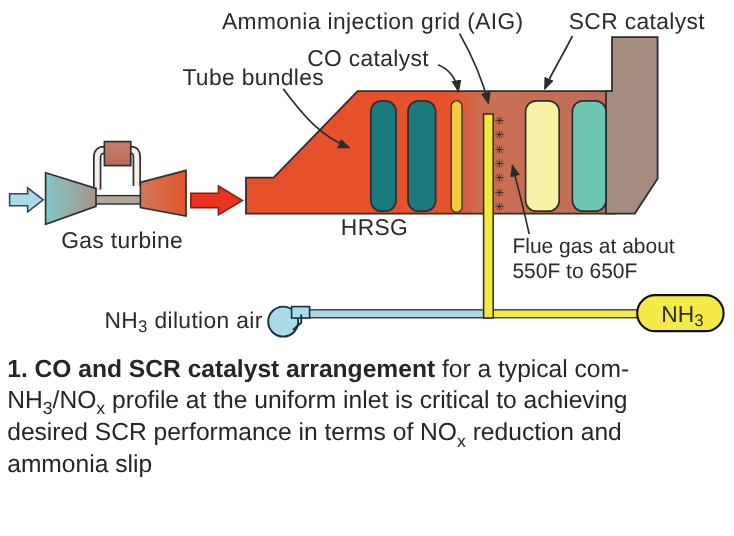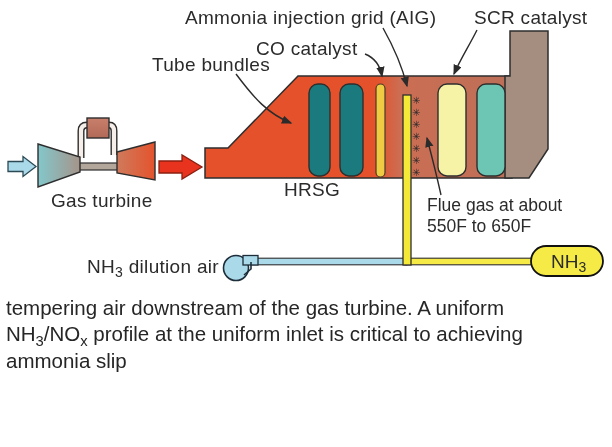--- a/index.html
+++ b/index.html
@@ -104,18 +104,19 @@
     <text class="lbl-sm" x="427" y="232">550F to 650F</text>
     <text class="lbl" x="87" y="273">
       <tspan>NH</tspan><tspan dy="3.5" font-size="14">3</tspan><tspan dy="-3.5" font-size="19"> dilution air</tspan>
     </text>
     <text x="551" y="268" font-size="19" fill="#1b2430">
       <tspan>NH</tspan><tspan dy="3.5" font-size="14">3</tspan>
     </text>
   </svg>
 
   <div class="caption">
-    <div class="cap-line"><span>tempering air downstream of the gas turbine. A uniform</span></div>
+    <div class="cap-line"><b>1. CO and SCR catalyst arrangement</b><span> for a typical com-</span></div>
     <div class="cap-line"><span>NH</span><sub>3</sub><span>/NO</span><sub>x</sub><span> profile at the uniform inlet is critical to achieving</span></div>
+    <div class="cap-line"><span>desired SCR performance in terms of NO</span><sub>x</sub><span> reduction and</span></div>
     <div class="cap-line"><span>ammonia slip</span></div>
   </div>
 
 </div>
 
 </body></html>

